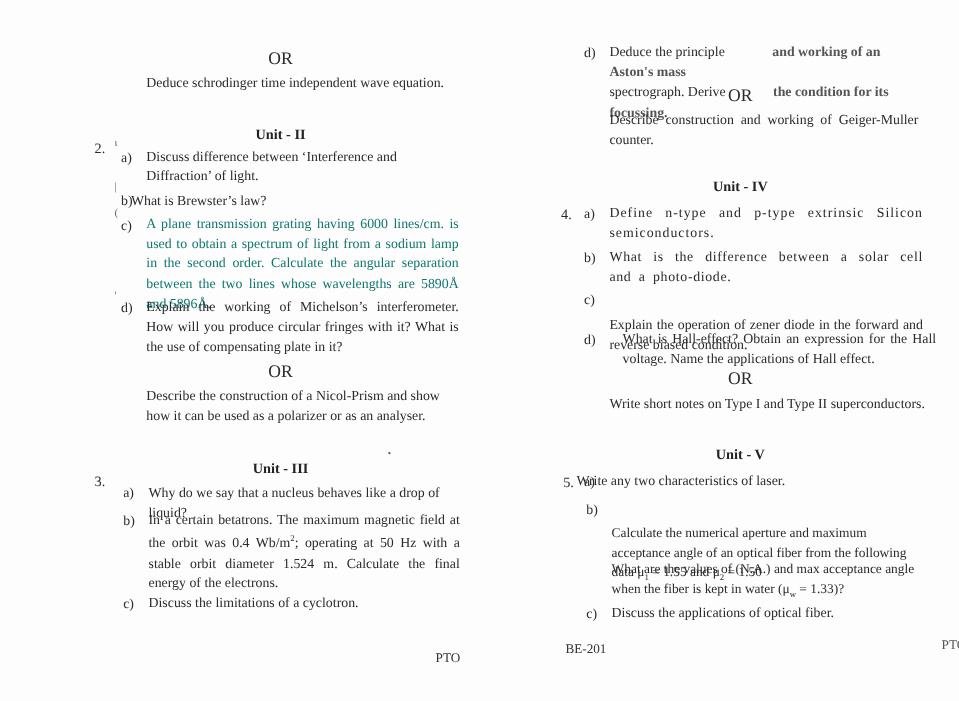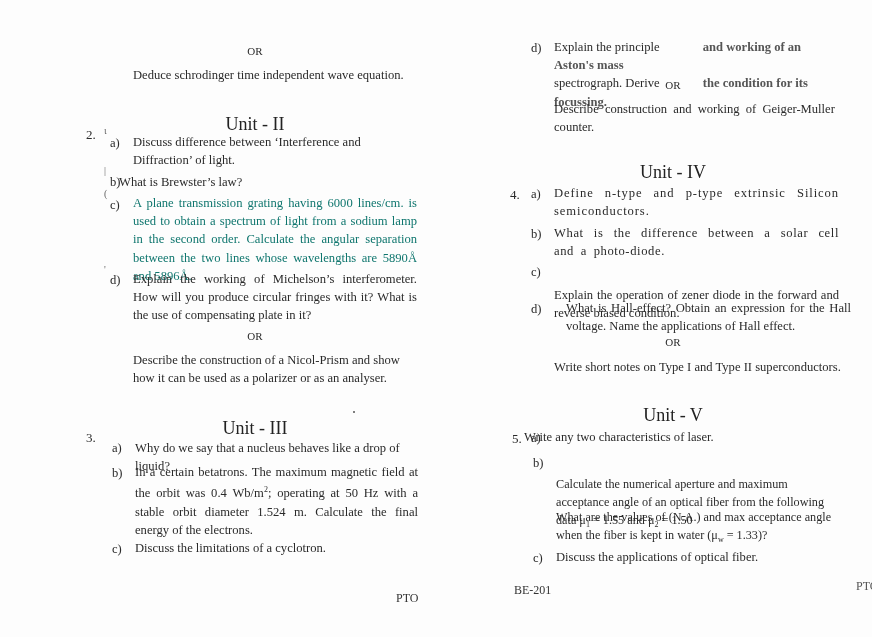--- a/index.html
+++ b/index.html
@@ -5,26 +5,26 @@
   html, body { margin:0; padding:0; }
   body {
     width:872px; height:637px; overflow:hidden;
     background:#fdfdfd;
     font-family: "Liberation Serif", "DejaVu Serif", serif;
     color:#2a2a2a;
     position:relative;
   }
   .abs { position:absolute; }
   .center { text-align:center; }
-  .heading { font-weight:normal; font-size:18px; color:#222; }
+  .heading { font-weight:bold; font-size:13px; color:#222; }
   .para { font-size:12.6px; line-height:18.2px; }
   .justify { text-align:justify; }
   .qnum { font-size:13px; }
   .lbl { font-size:12.6px; }
-  .or { font-size:11px; }
+  .or { font-size:16px; }
   .foot { font-size:12px; color:#333; }
   .bold-dark { color:#0f766e; }
   .gray { color:#555;margin-left:40px; }
   .mark { font-size:10px; color:#666; }
   sub, sup { font-size:8px; }
   .spaced { letter-spacing:0.9px; word-spacing:5px; }
   .speck { position:absolute; width:2px; height:2px; background:#555; border-radius:50%; }
 </style>
 </head>
 <body>
@@ -69,21 +69,21 @@
 
   <div class="abs lbl" style="left:112px; top:542px;">c)</div>
   <div class="abs para" style="left:135px; top:539px; width:283px;">Discuss the limitations of a cyclotron.</div>
 
   <div class="abs foot" style="left:396px; top:591px;">PTO</div>
 </div>
 
 <div>
 
   <div class="abs lbl" style="left:531px; top:41px;">d)</div>
-  <div class="abs para" style="left:554px; top:38px; width:285px;"><span>Explain the principle </span><span style="font-weight:bold;" class="gray">and working of an Aston's mass</span><br><span>spectrograph. Derive </span><span style="font-weight:bold;" class="gray">the condition for its focussing.</span></div>
+  <div class="abs para" style="left:554px; top:38px; width:285px;"><span>Deduce the principle </span><span style="font-weight:bold;" class="gray">and working of an Aston's mass</span><br><span>spectrograph. Derive </span><span style="font-weight:bold;" class="gray">the condition for its focussing.</span></div>
 
   <div class="abs center or" style="left:618px; top:79px; width:110px;">OR</div>
   <div class="abs para" style="left:554px; top:100px; width:285px; word-spacing:3px;">Describe construction and working of Geiger-Muller counter.</div>
 
   <div class="abs center heading" style="left:618px; top:162px; width:110px;">Unit - IV</div>
   <div class="abs qnum" style="left:510px; top:187px;">4.</div>
 
   <div class="abs lbl" style="left:531px; top:187px;">a)</div>
   <div class="abs para justify spaced" style="left:554px; top:184px; width:285px; text-align-last:left;">Define n-type and p-type extrinsic Silicon semiconductors.</div>
 

